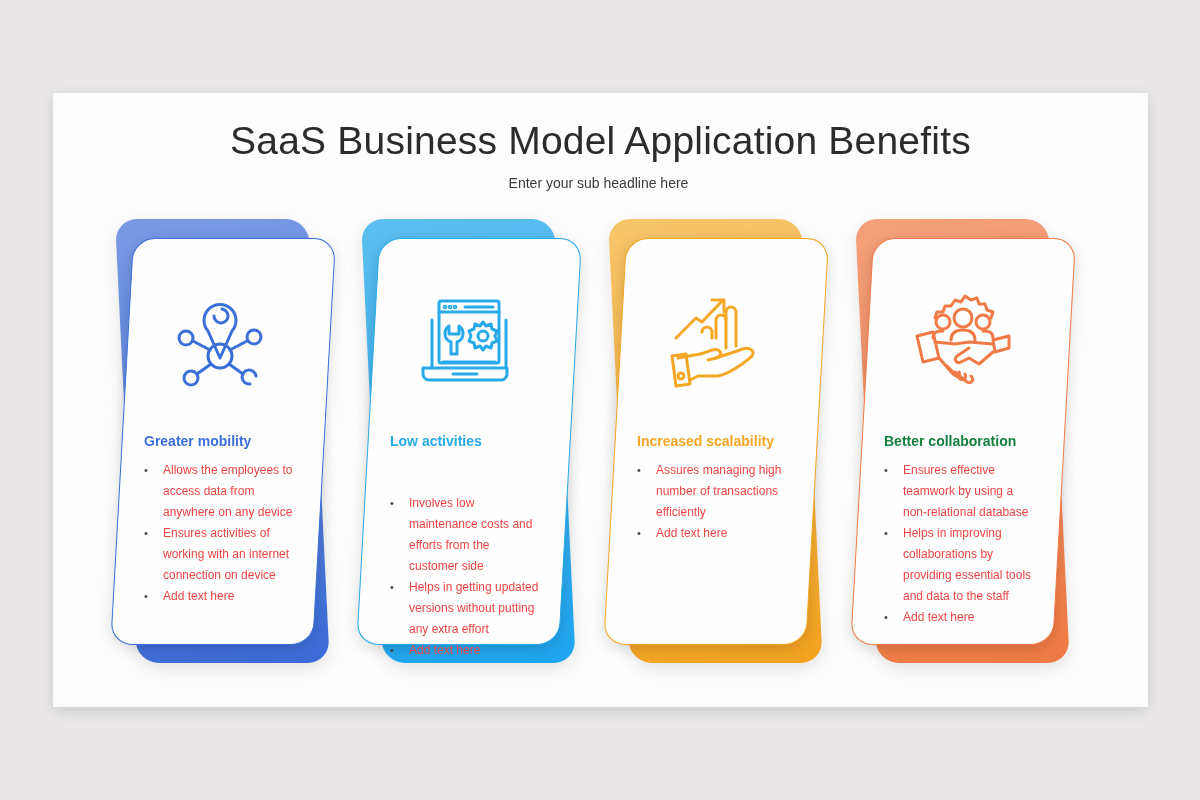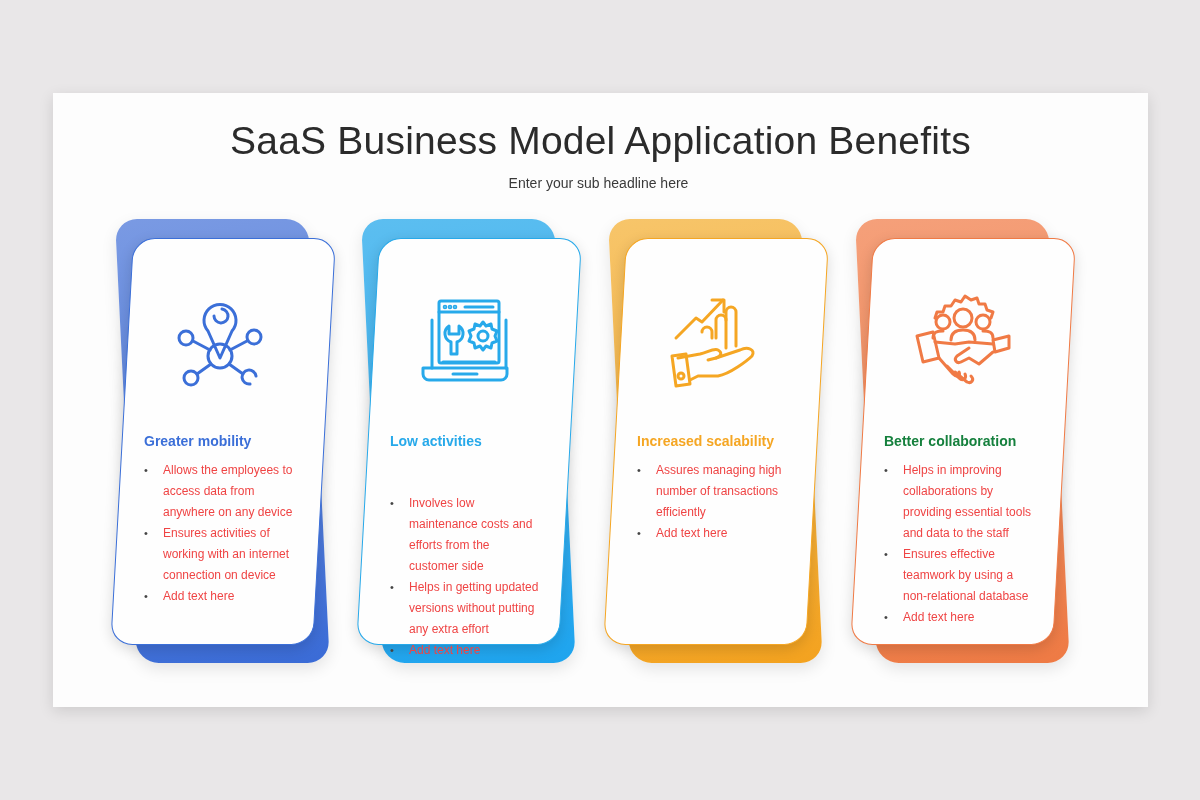--- a/index.html
+++ b/index.html
@@ -172,19 +172,19 @@
           <path d="M96 48 L80 52 L82 64 L96 60 Z"></path>
           <path d="M22 54 L42 56 L56 54 L80 56"></path>
           <path d="M26 70 L40 86 C44 90 48 88 46 84"></path>
           <path d="M34 78 L46 90 C50 94 54 90 52 86"></path>
           <path d="M42 84 L54 94 C58 96 62 92 58 88"></path>
           <path d="M80 64 L66 76 L56 70 L48 74 C44 76 40 72 44 68 L56 60"></path>
         </svg>
       </div>
       <div class="card-title" style="left:29px; color:#15803d;">Better collaboration</div>
       <ul class="bullets" style="left:29px;">
+        <li>Ensures effective teamwork by using a non-relational database</li>
         <li>Helps in improving collaborations by providing essential tools and data to the staff</li>
-        <li>Ensures effective teamwork by using a non-relational database</li>
         <li>Add text here</li>
       </ul>
     </div>
   </div>
 </div>
 
 </body></html>

